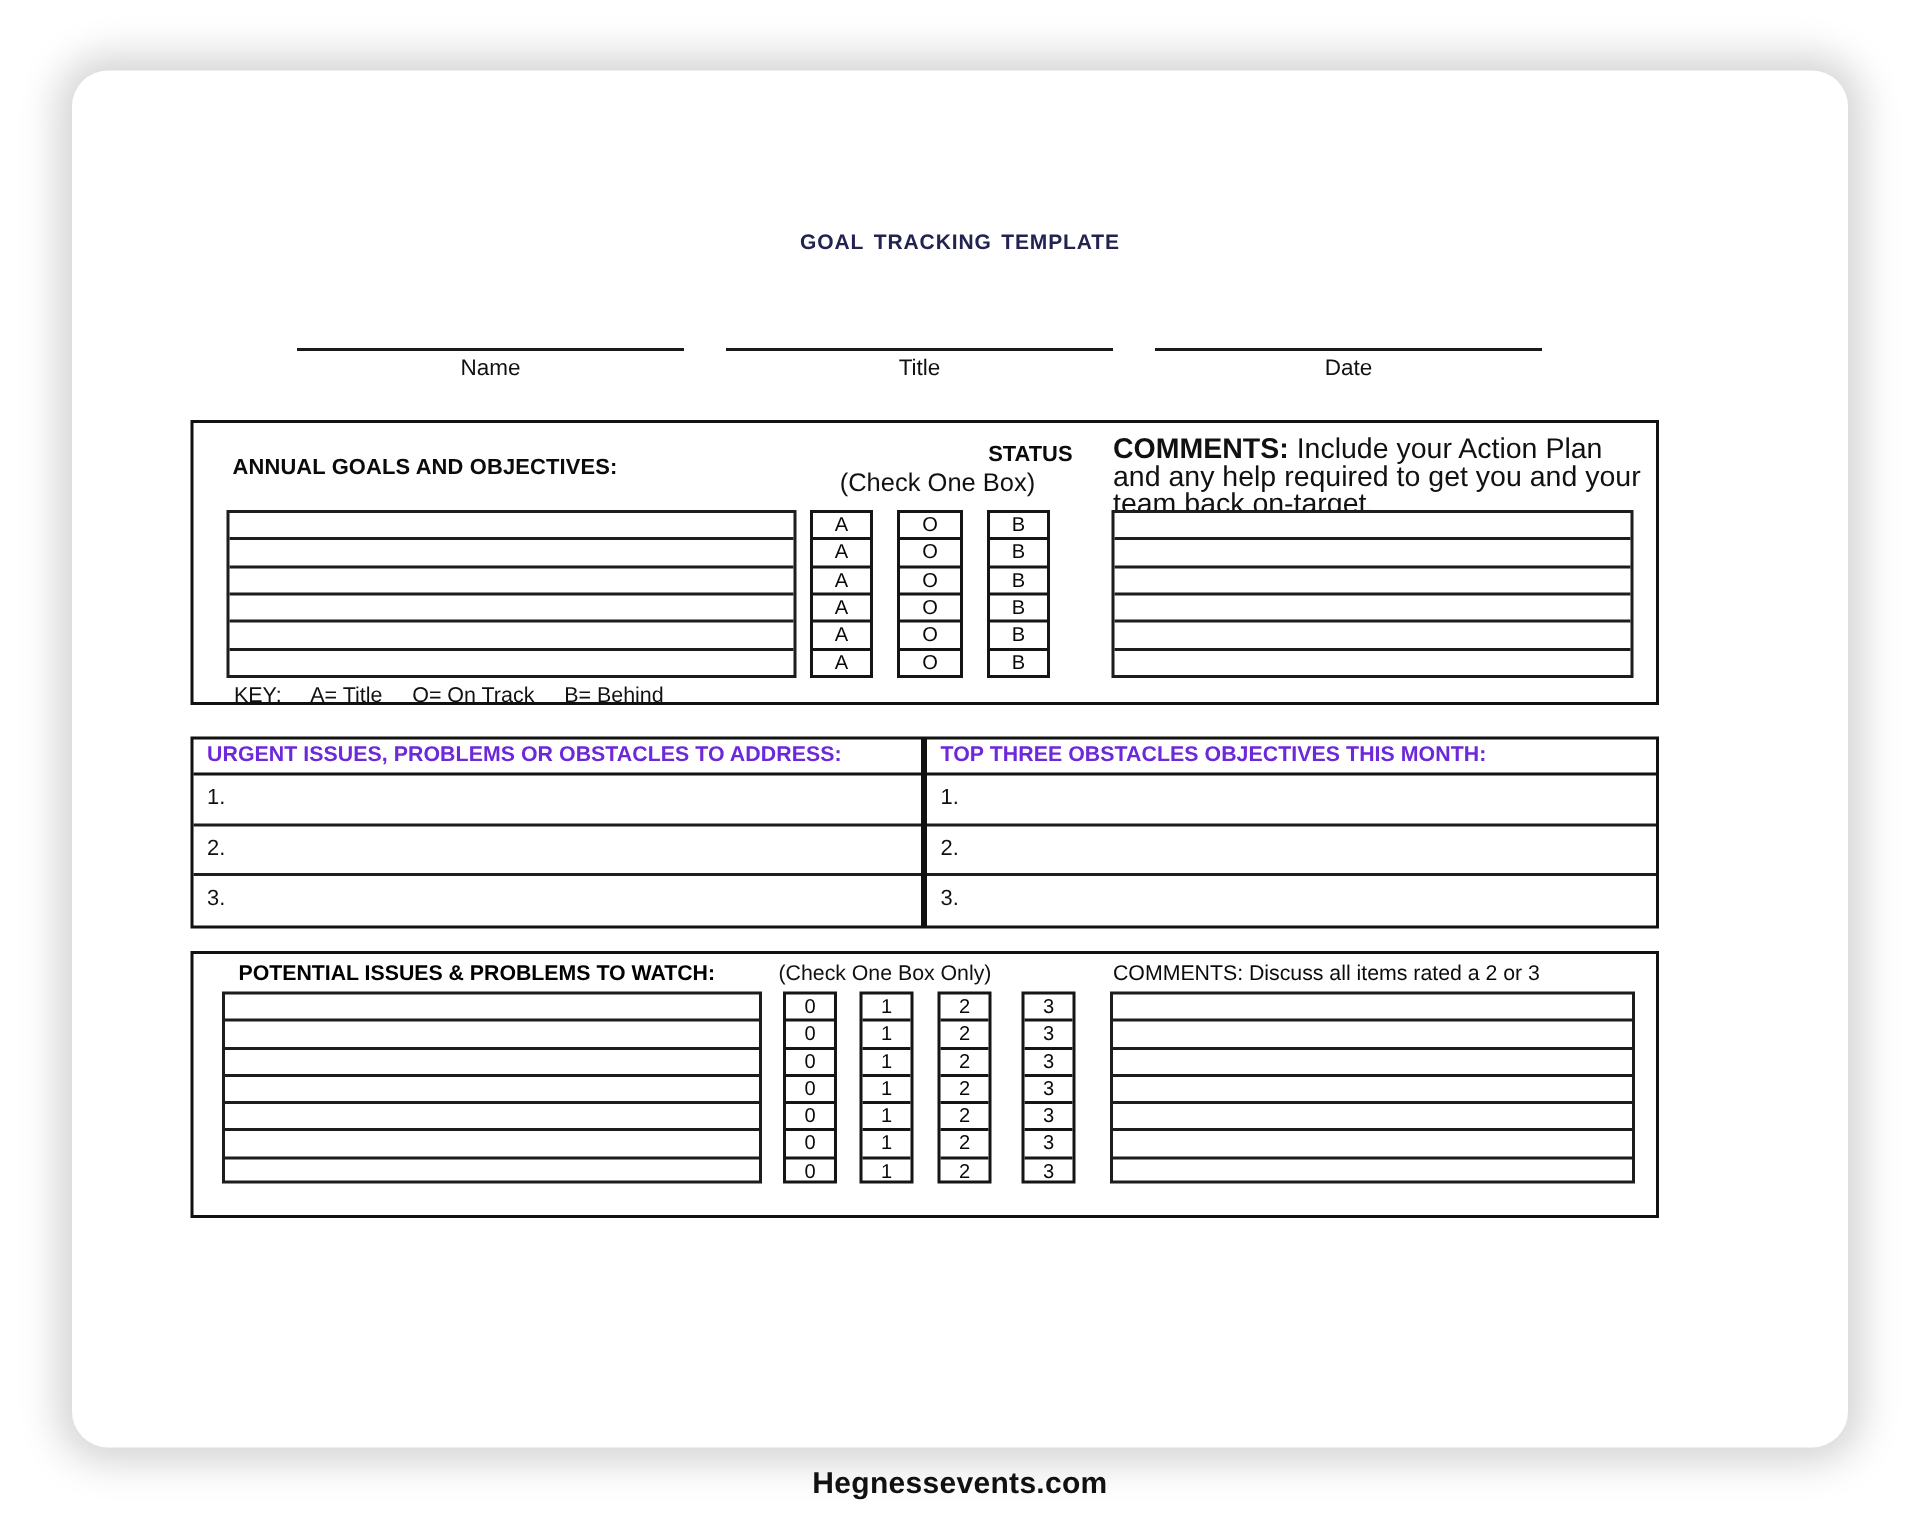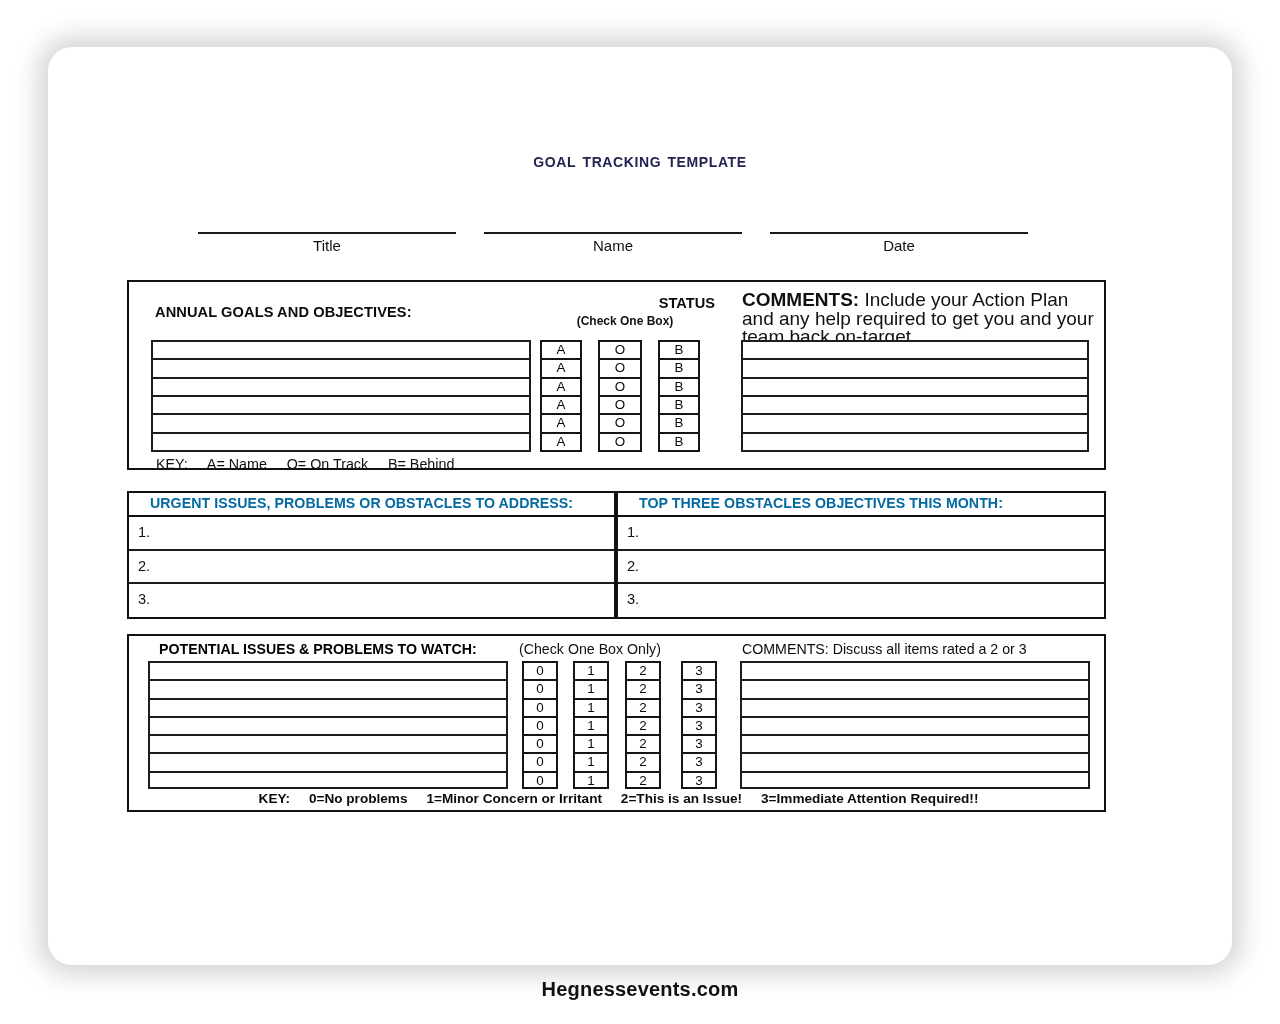--- a/index.html
+++ b/index.html
@@ -107,24 +107,24 @@
     font-weight: bold;
     color: #0b0b0b;
     line-height: 17px;
   }
   .sec1-status-sub {
     position: absolute;
     left: 406px;
     top: 31px;
     width: 180px;
     text-align: center;
-    font-size: 12px;
+    font-size: 17px;
     color: #111;
     line-height: 17px;
-    font-weight: bold;
+    font-weight: normal;
   }
   .sec1-comment-head {
     position: absolute;
     left: 613px;
     top: 9px;
     width: 352px;
     font-size: 19px;
     color: #111;
     line-height: 18.5px;
   }
@@ -187,23 +187,23 @@
 
   .sec2-head {
     position: absolute;
     left: 0; top: 0;
     width: 100%;
     height: 24px;
     box-sizing: border-box;
     border-bottom: 2.5px solid #111;
     font-size: 14.2px;
     font-weight: bold;
-    color: #0369a1;
+    color: #6d28d9;
     line-height: 21px;
-    padding-left: 21px;
+    padding-left: 9px;
     letter-spacing: 0.05px;
   }
   .sec2-rows {
     position: absolute;
     left: 0; top: 24px;
     width: 100%;
     height: 101px;
   }
   .sec2-row {
     height: 33.6px;
@@ -301,30 +301,30 @@
 </head>
 <body>
 
 <div id="screen">
   <div id="page-sheet">
     <div id="doc">
 
       <div class="doc-title">Goal Tracking Template</div>
 
       <div class="sig-row">
+        <div class="sig-block">
+          <div class="sig-rule"></div>
+          <div class="sig-label">Name</div>
+        </div>
         <div class="sig-block">
           <div class="sig-rule"></div>
           <div class="sig-label">Title</div>
         </div>
         <div class="sig-block">
           <div class="sig-rule"></div>
-          <div class="sig-label">Name</div>
-        </div>
-        <div class="sig-block">
-          <div class="sig-rule"></div>
           <div class="sig-label">Date</div>
         </div>
       </div>
 
       <div class="panel" id="panel-annual">
 
         <div class="sec1-heading">ANNUAL GOALS AND OBJECTIVES:</div>
 
         <div class="sec1-status-title">STATUS</div>
         <div class="sec1-status-sub">(Check One Box)</div>
@@ -370,21 +370,21 @@
 
         <div class="lines-box" id="annual-comments">
             <div class="wl"></div>
             <div class="wl"></div>
             <div class="wl"></div>
             <div class="wl"></div>
             <div class="wl"></div>
             <div class="wl"></div>
           </div>
 
-        <div class="sec1-key">KEY:     A= Name     O= On Track     B= Behind</div>
+        <div class="sec1-key">KEY:     A= Title     O= On Track     B= Behind</div>
       </div>
 
       <div class="panel" id="panel-urgent">
         <div class="sec2-head">URGENT ISSUES, PROBLEMS OR OBSTACLES TO ADDRESS:</div>
         <div class="sec2-rows" id="urgent-rows">
             <div class="sec2-row">1.</div>
             <div class="sec2-row">2.</div>
             <div class="sec2-row">3.</div>
           </div>
       </div>
@@ -453,20 +453,19 @@
         <div class="lines-box" id="potential-comments">
             <div class="wl"></div>
             <div class="wl"></div>
             <div class="wl"></div>
             <div class="wl"></div>
             <div class="wl"></div>
             <div class="wl"></div>
             <div class="wl"></div>
           </div>
 
-        <div class="sec3-key">KEY:     0=No problems     1=Minor Concern or Irritant     2=This is an Issue!     3=Immediate Attention Required!!</div>
       </div>
 
     </div>
   </div>
 
   <div class="footer-brand">Hegnessevents.com</div>
 </div>
 
 </body></html>

